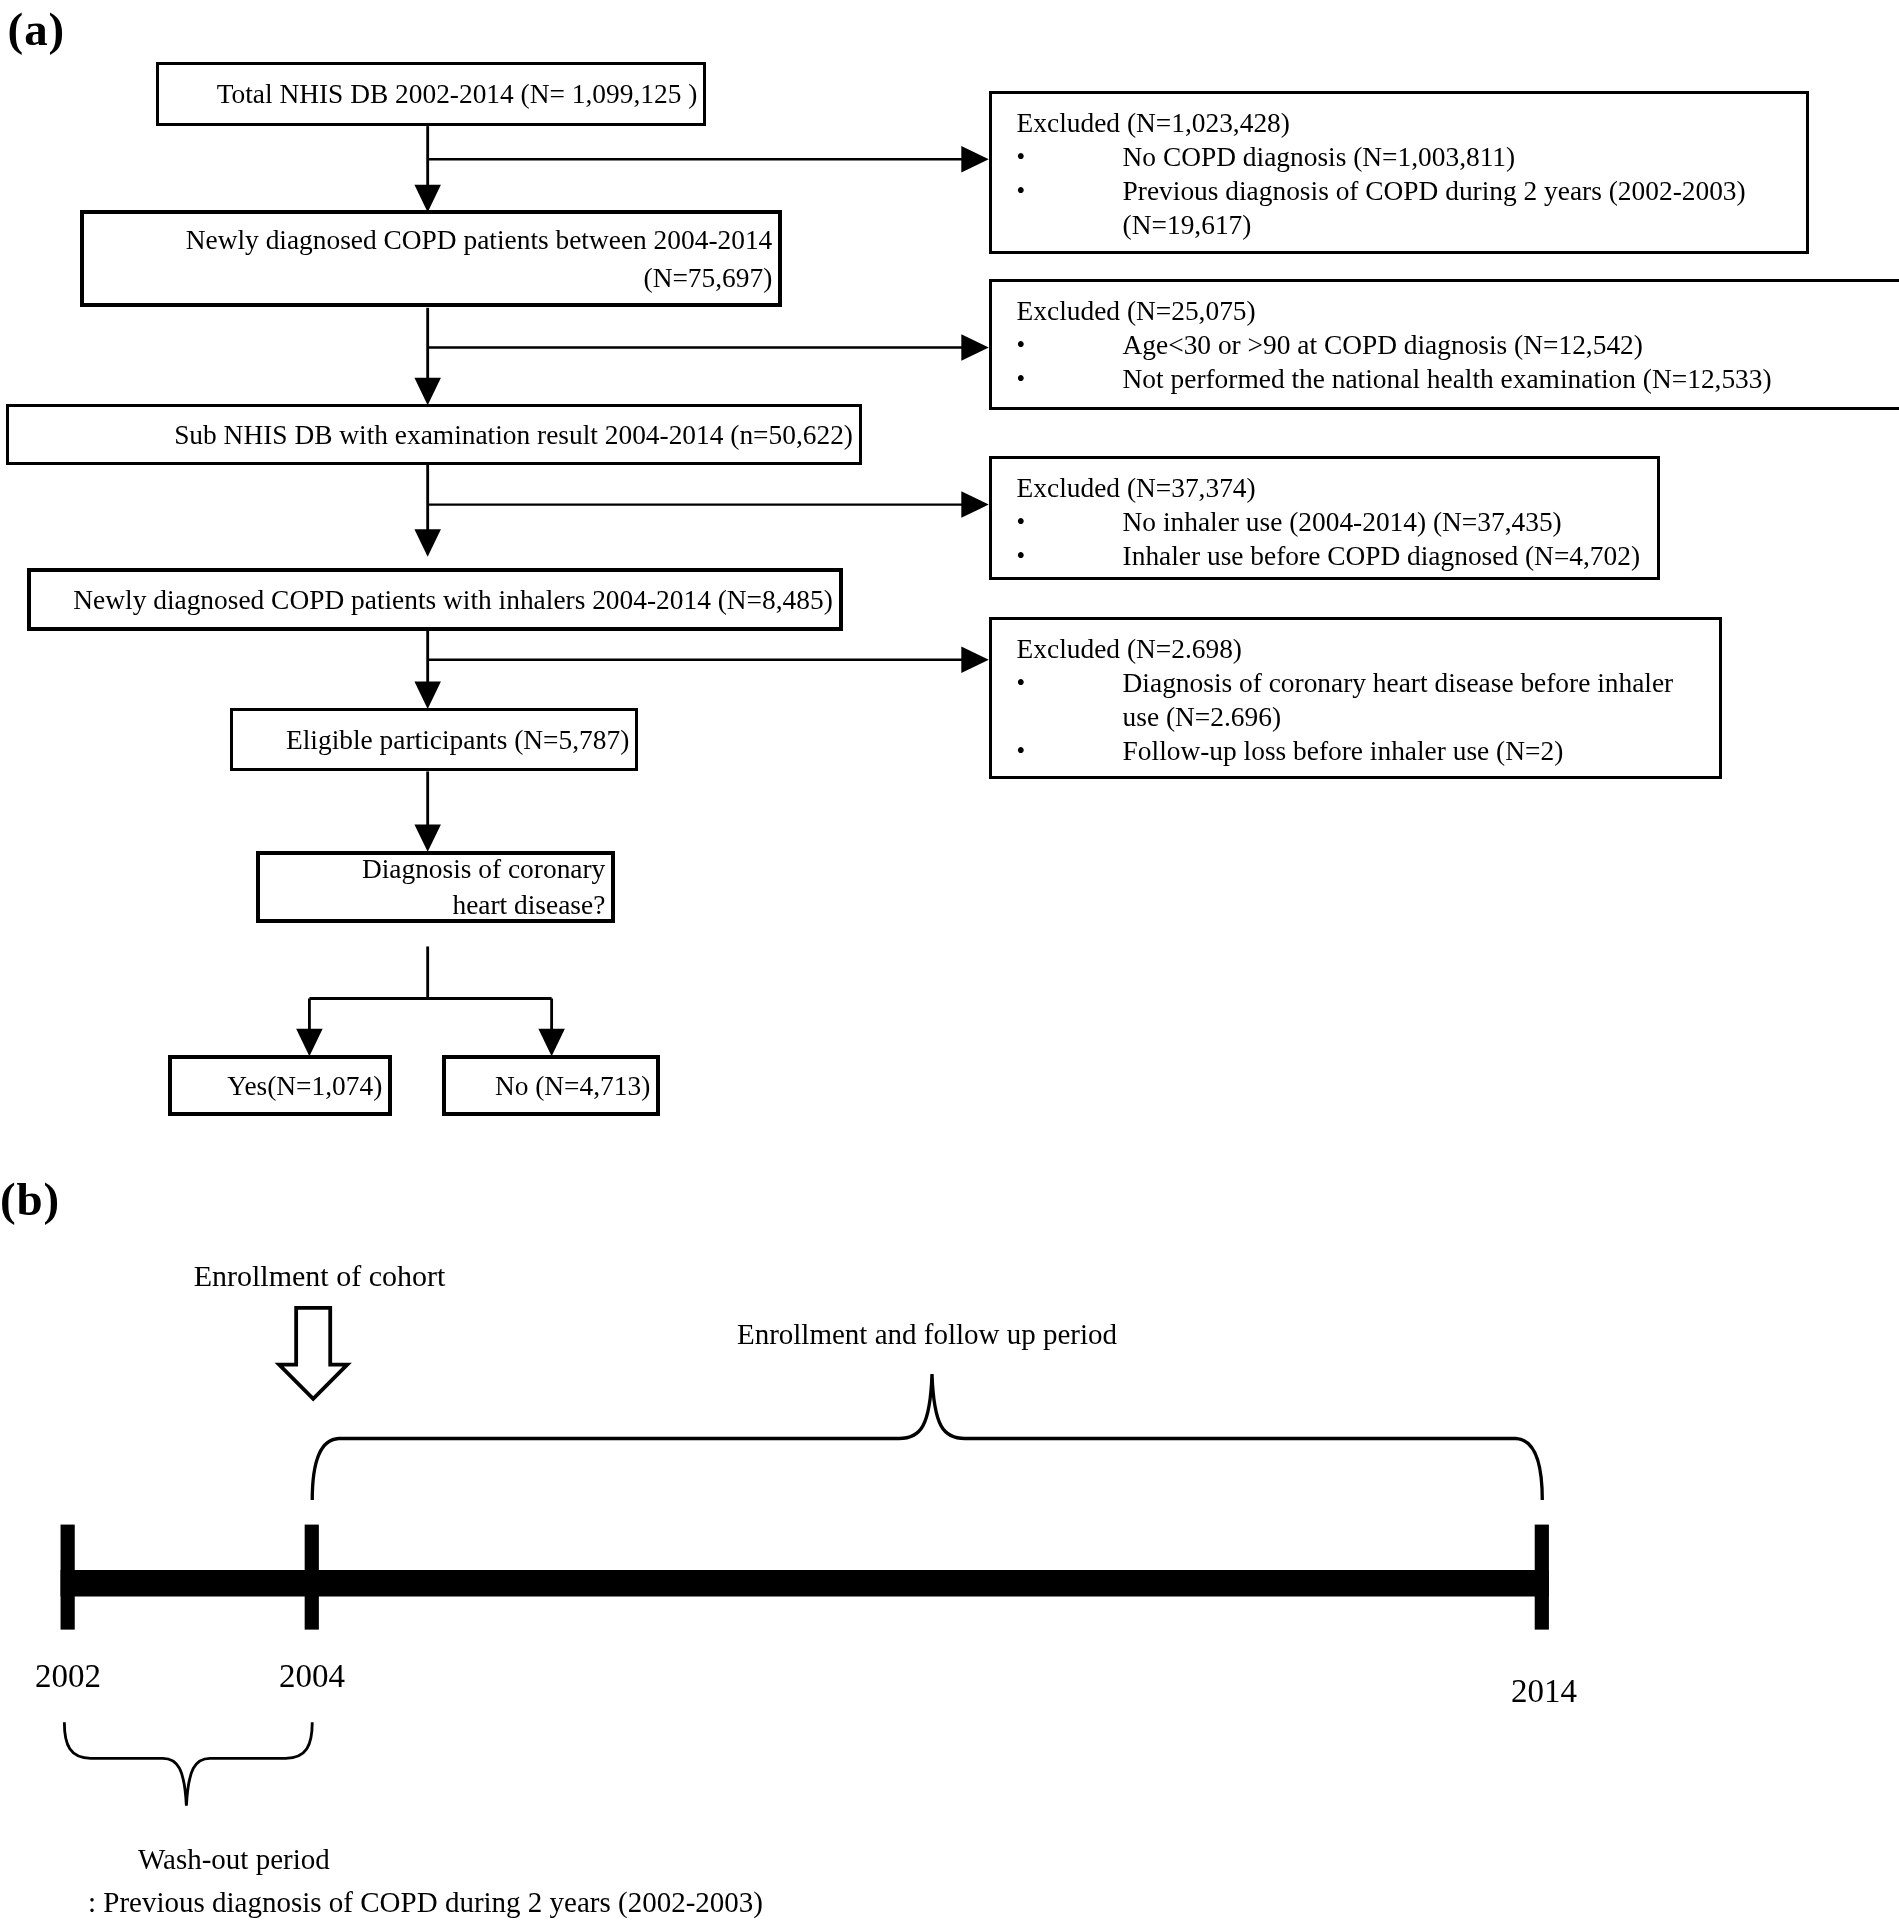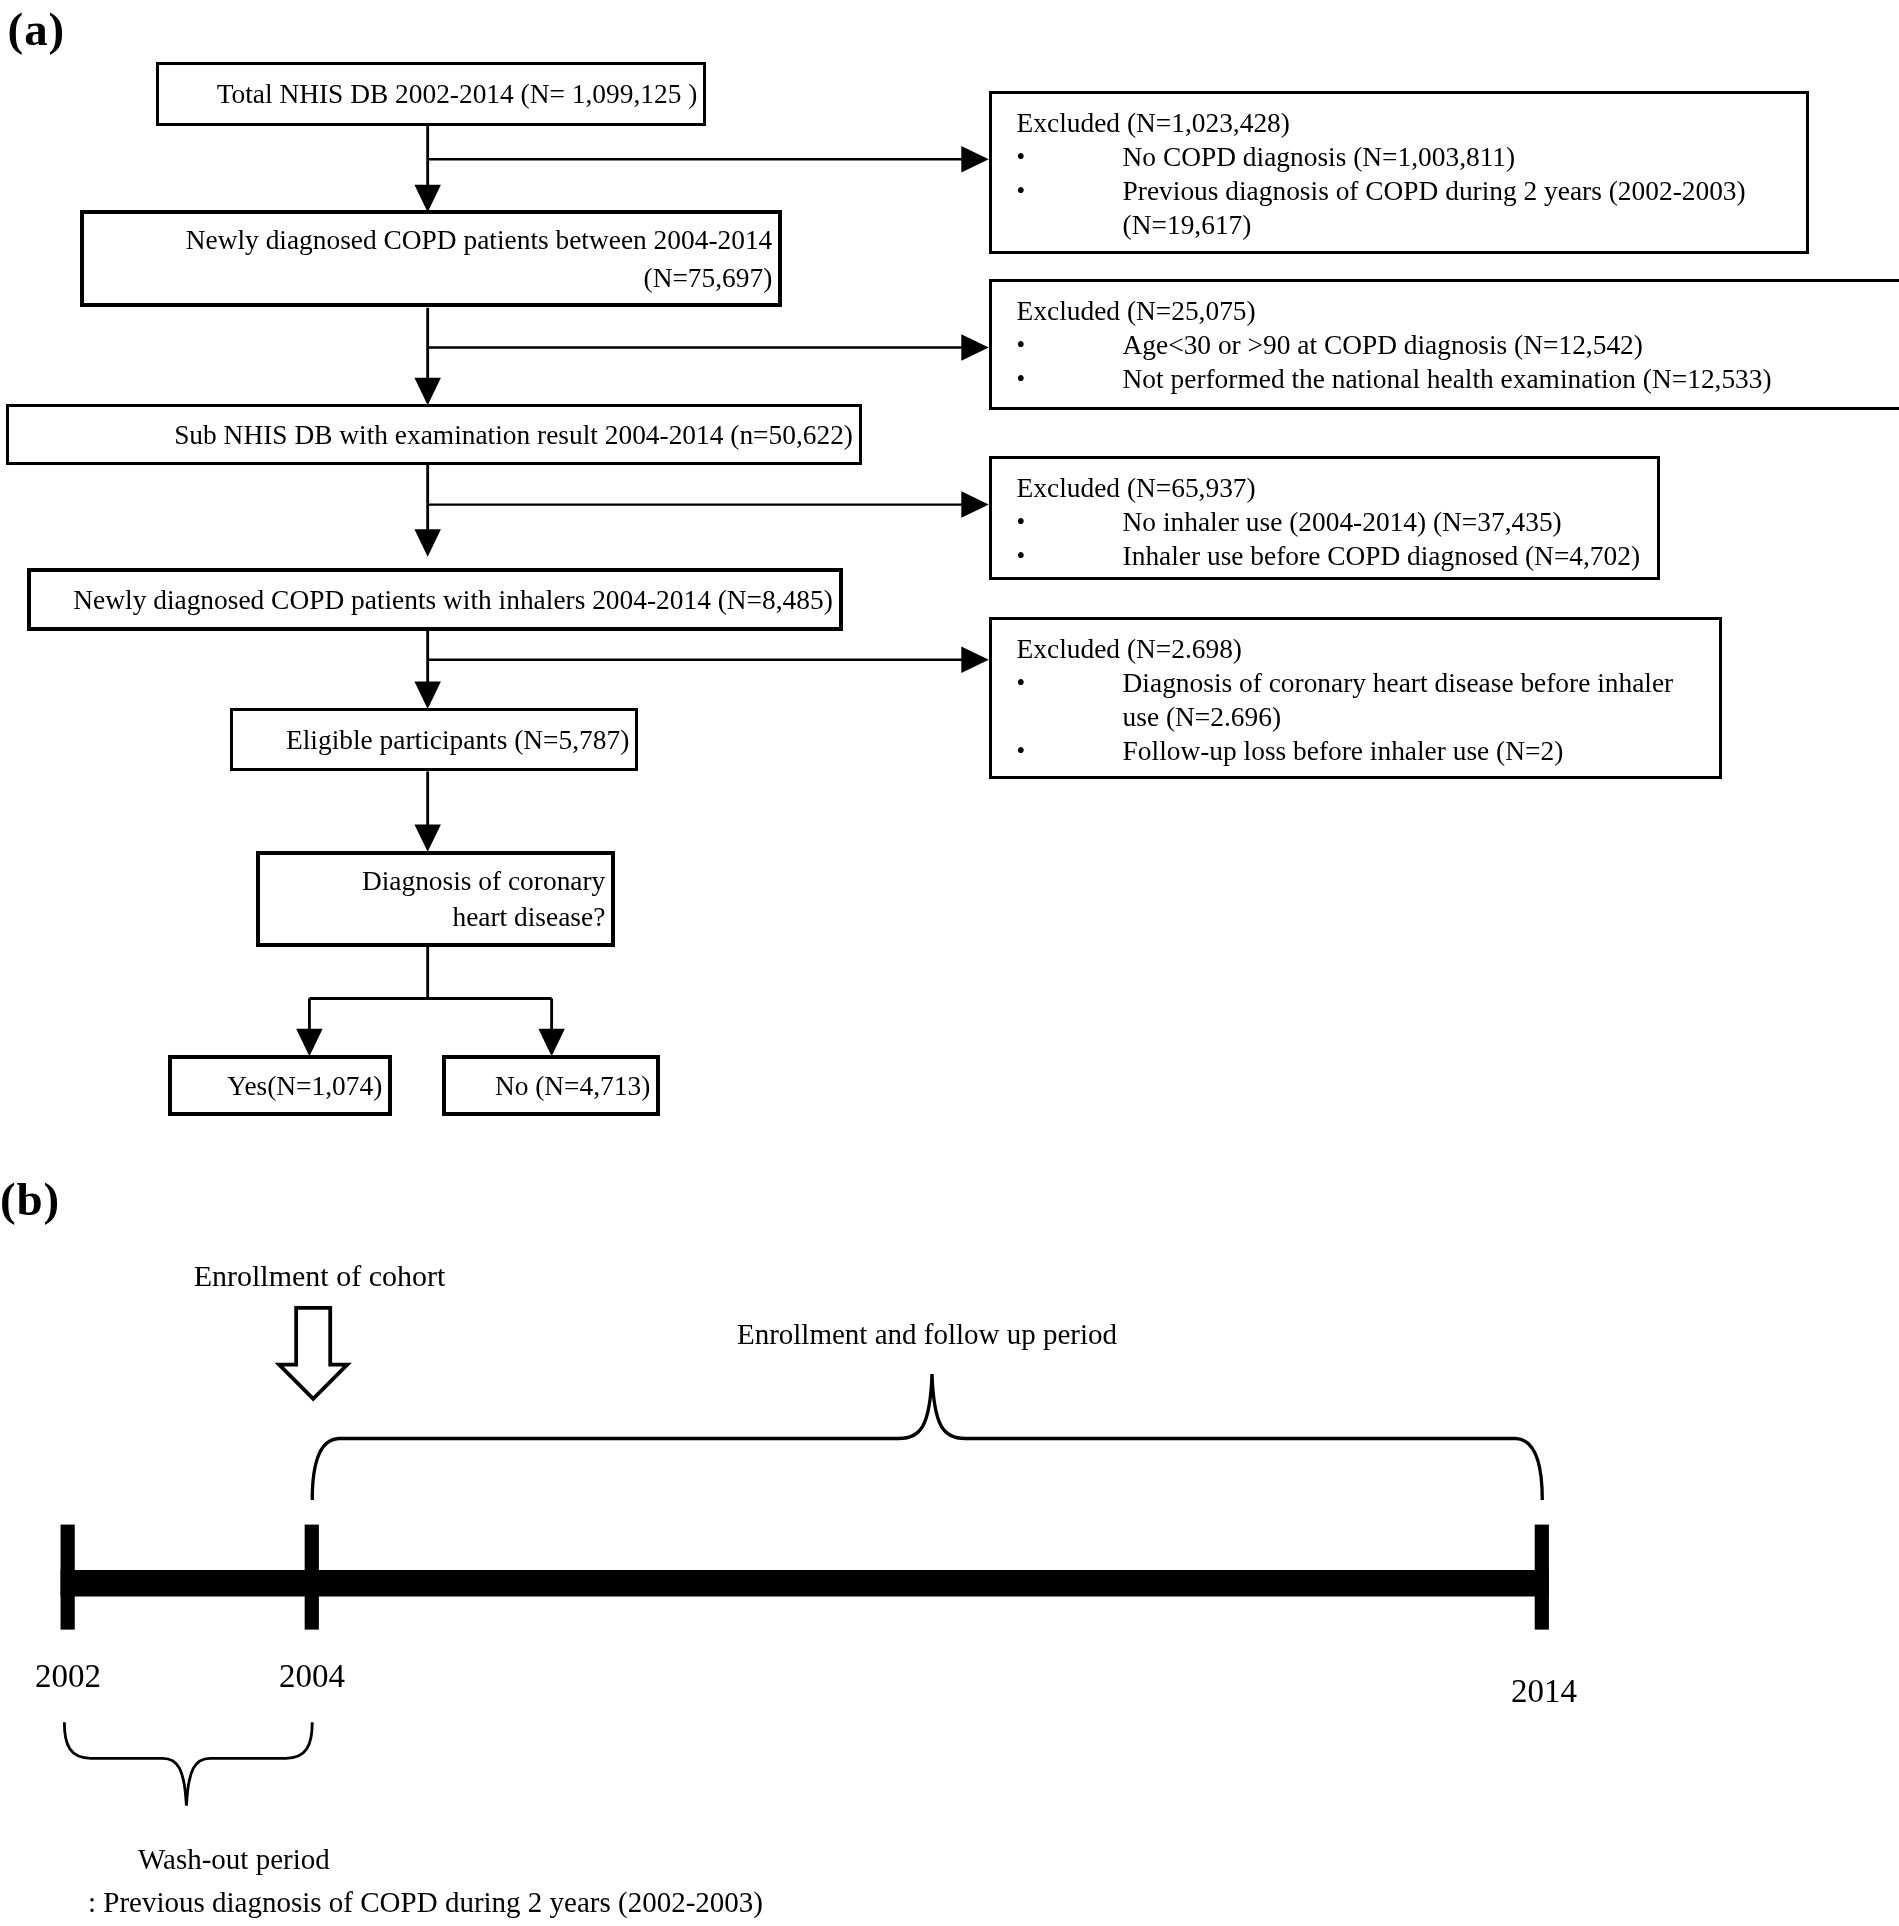--- a/index.html
+++ b/index.html
@@ -140,21 +140,21 @@
       <span class="bullet-cell">•</span>
       <span class="bullet-text">Not performed the national health examination (N=12,533)</span>
     </div>
   </div>
 
   <div class="flow-box" style="left:5.7px; top:404px; width:856px; height:61px;padding-left:12px;">
     <div>Sub NHIS DB with examination result 2004-2014 (n=50,622)</div>
   </div>
 
   <div class="excl-box" style="left:989px; top:456px; width:671px; height:124px;">
-    <div class="excl-title">Excluded (N=65,937)</div>
+    <div class="excl-title">Excluded (N=37,374)</div>
     <div class="bullet-row">
       <span class="bullet-cell">•</span>
       <span class="bullet-text">No inhaler use (2004-2014) (N=37,435)</span>
     </div>
     <div class="bullet-row">
       <span class="bullet-cell">•</span>
       <span class="bullet-text">Inhaler use before COPD diagnosed (N=4,702)</span>
     </div>
   </div>
 
@@ -171,21 +171,21 @@
     <div class="bullet-row">
       <span class="bullet-cell">•</span>
       <span class="bullet-text">Follow-up loss before inhaler use (N=2)</span>
     </div>
   </div>
 
   <div class="flow-box" style="left:230px; top:708px; width:408px; height:63px;">
     <div>Eligible participants (N=5,787)</div>
   </div>
 
-  <div class="flow-box thick" style="left:256px; top:851px; width:359px; height:96px; line-height:36px;">
+  <div class="flow-box thick" style="left:256px; top:851px; width:359px; height:72px; line-height:36px;">
     <div>Diagnosis of coronary</div>
     <div>heart disease?</div>
   </div>
 
   <div class="flow-box thick" style="left:168px; top:1055px; width:224px; height:61px;">
     <div>Yes(N=1,074)</div>
   </div>
 
   <div class="flow-box thick" style="left:442px; top:1055px; width:218px; height:61px;">
     <div>No (N=4,713)</div>

